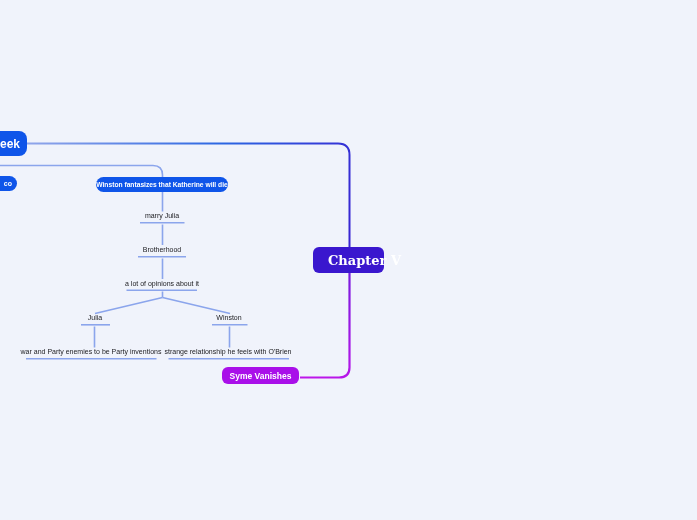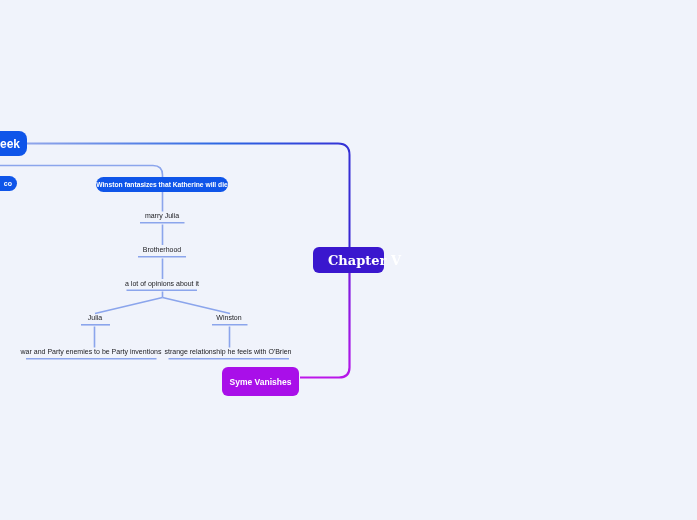--- a/index.html
+++ b/index.html
@@ -51,21 +51,21 @@
   }
   .node-root{
     left:313px;top:247px;width:71px;height:26px;
     background:var(--root-indigo,#3a17ce);
     border-radius:6px;
     font-family:"DejaVu Serif", serif;
     font-size:13px;
     padding-left:32px;
   }
   .node-syme{
-    left:222px;top:367px;width:77px;height:29px;
+    left:222px;top:367px;width:77px;height:17px;
     background:var(--violet,#a90fe9);
     border-radius:6px;
     font-size:8.5px;
   }
   
   .branch-label{
     position:absolute;
     font-size:7px;
     color:var(--text-dark,#1b1b1f);
     text-align:center;

